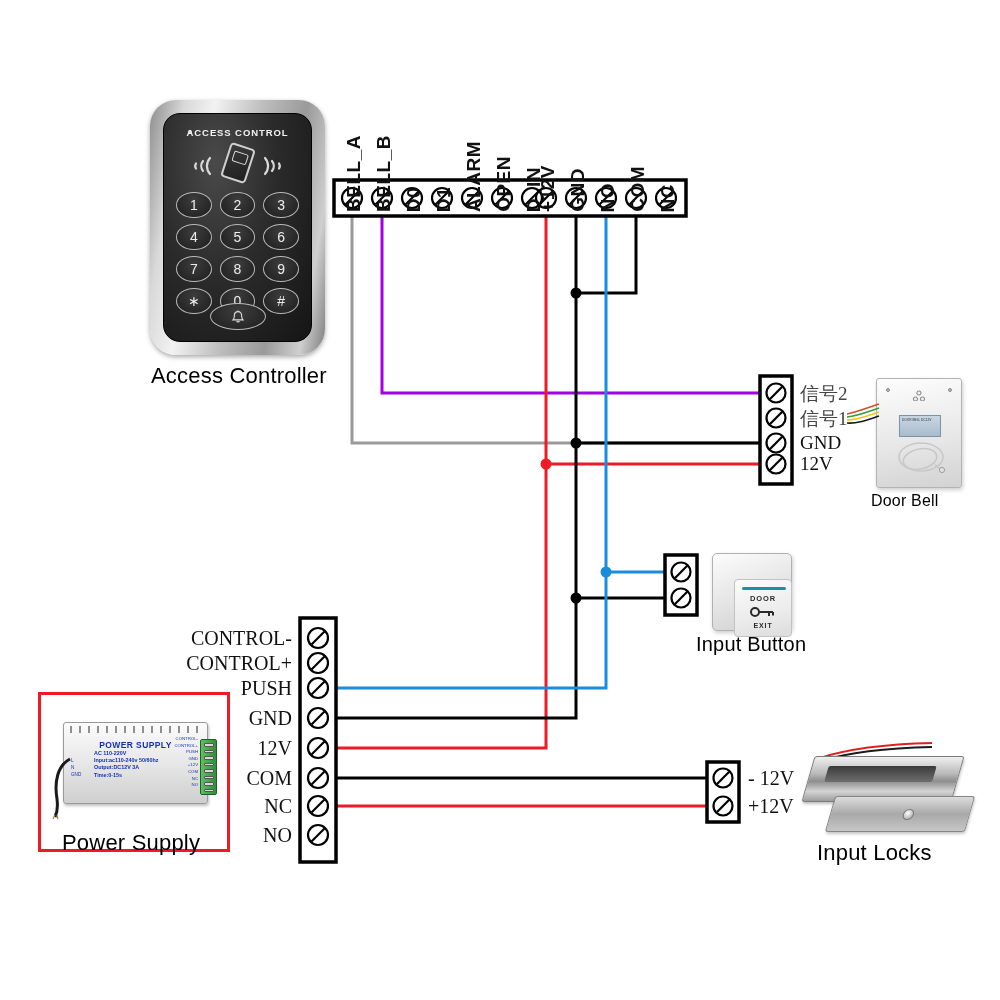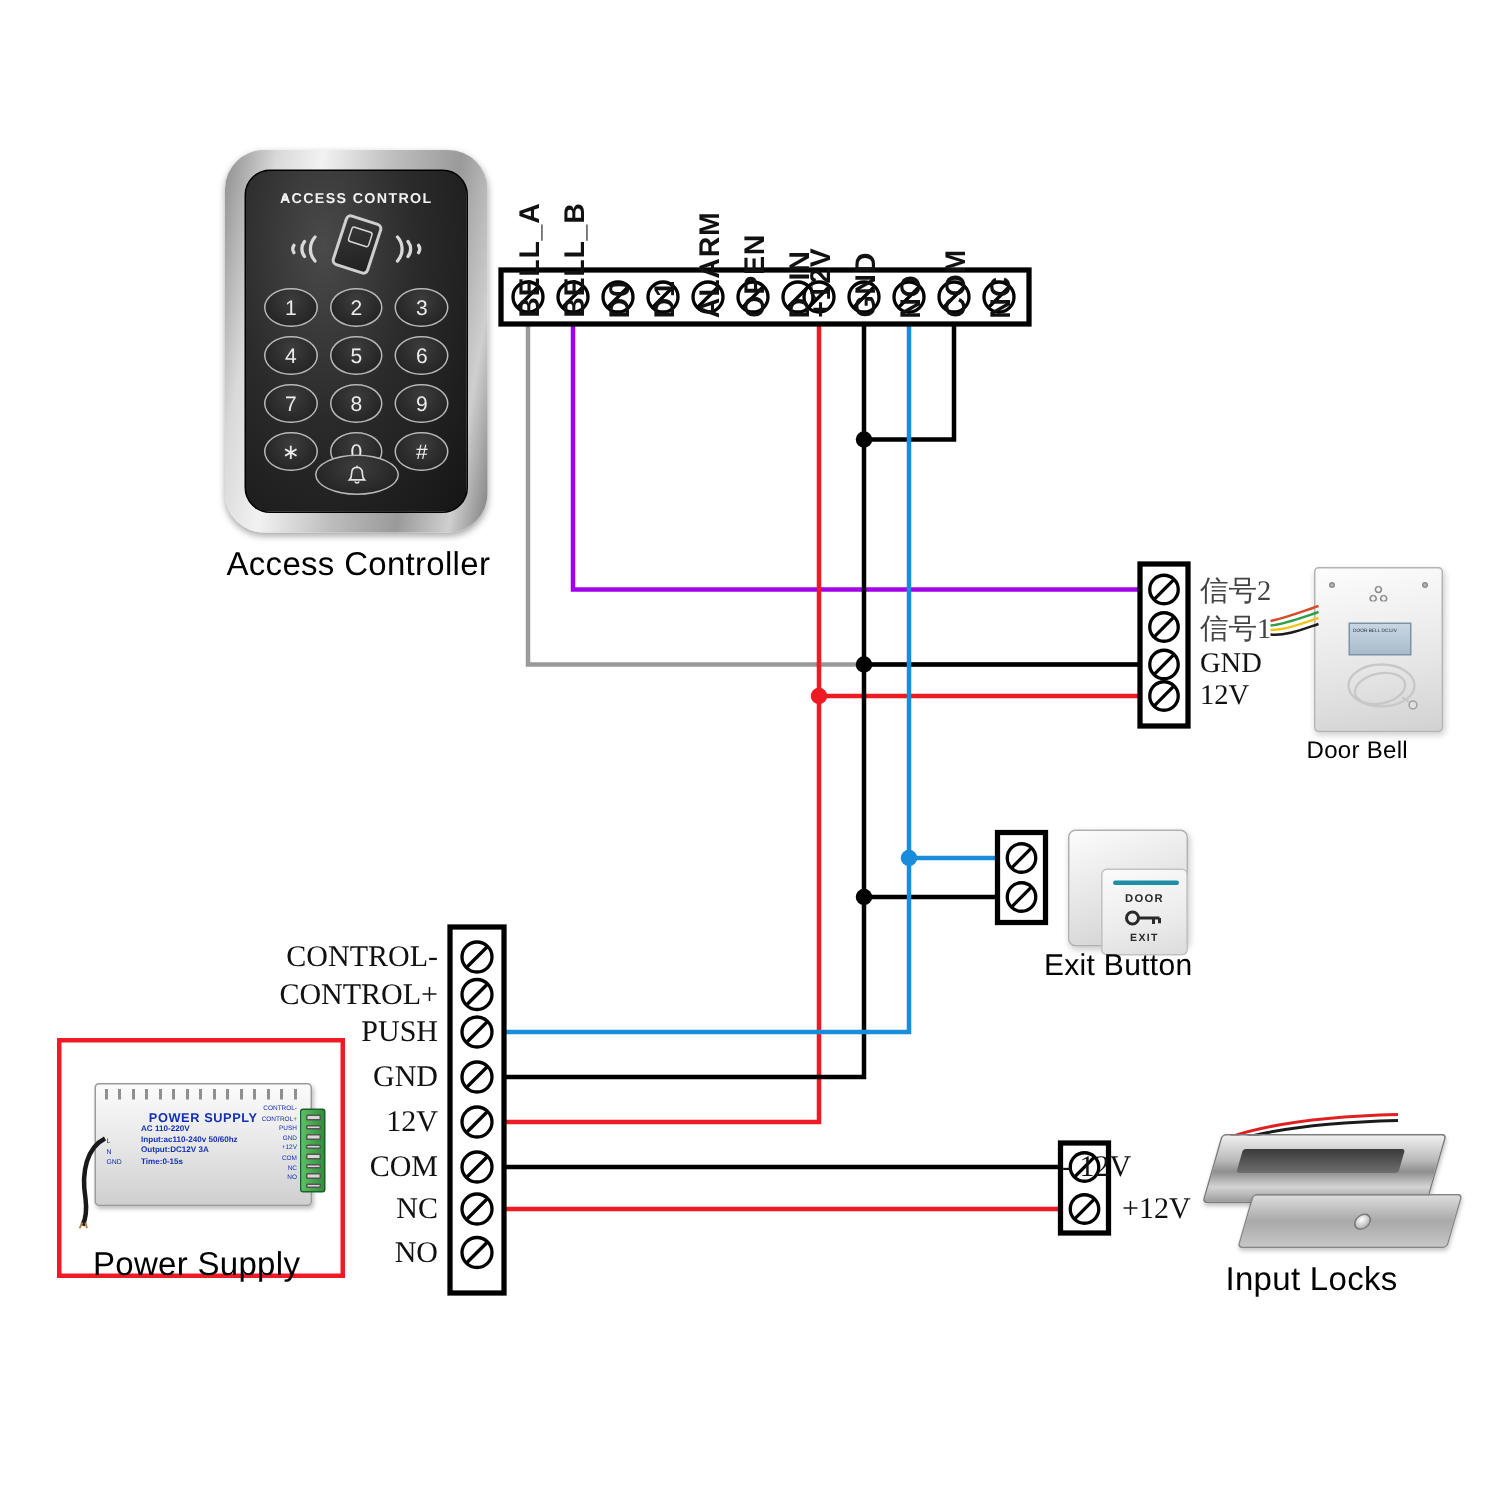--- a/index.html
+++ b/index.html
@@ -550,23 +550,23 @@
     <div class="eb-plate">
       <div class="eb-strip"></div>
       <div class="eb-door">DOOR</div>
       <svg class="eb-key" viewBox="0 0 26 12">
         <circle cx="5" cy="6" r="4" fill="none" stroke="#2a2a2a" stroke-width="2"></circle>
         <path d="M9 6 h14 M19 6 v4 M23 6 v3.5" stroke="#2a2a2a" stroke-width="2" fill="none"></path>
       </svg>
       <div class="eb-exit">EXIT</div>
     </div>
   </div>
-  <div class="dev-label" style="left:696px; top:633px; font-size:20px;">Exit Button</div>
-
-  <div class="term-label" style="left:708px; top:767px; font-size:20px;">- 12V</div>
+  <div class="dev-label" style="left:696px; top:633px; font-size:20px;">Input Button</div>
+
+  <div class="term-label" style="left:748px; top:767px; font-size:20px;">- 12V</div>
   <div class="term-label" style="left:748px; top:795px; font-size:20px;">+12V</div>
 
   <div class="pl-wrap">
     <svg style="position:absolute; left:20px; top:-10px; width:120px; height:22px;" viewBox="0 0 120 22">
       <path d="M0 16 C30 6 70 2 112 1" stroke="#e02020" stroke-width="2" fill="none"></path>
       <path d="M0 19 C30 10 70 6 112 5" stroke="#1a1a1a" stroke-width="2" fill="none"></path>
     </svg>
     <div class="pl-mag">
       <div class="pl-slot"></div>
     </div>

